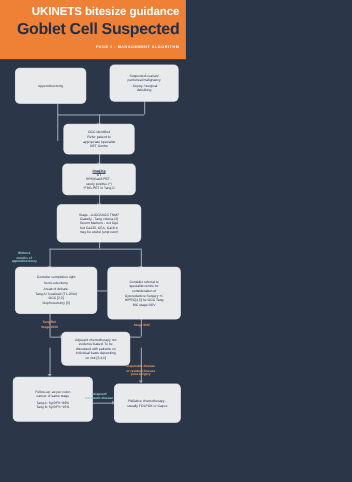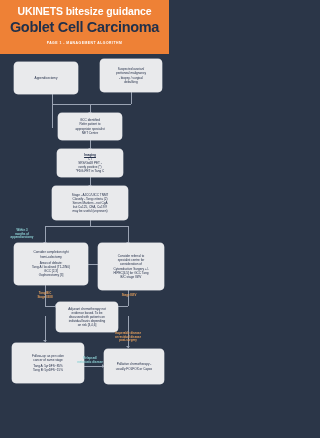--- a/index.html
+++ b/index.html
@@ -10,21 +10,21 @@
     overflow:hidden;
     position:relative;
   }
   
   .header{
     background:#ee8136;
     width:169px;
     height:54px;
     box-sizing:border-box;
     padding:5px 6px 0 6px;
-    text-align:center;
+    text-align:right;
     position:relative;
   }
   .hdr-kicker{
     color:#ffffff;
     font-size:10.5px;
     font-weight:bold;
     line-height:12px;
     letter-spacing:-0.1px;
     white-space:nowrap;
   }
@@ -103,21 +103,21 @@
     z-index:4;
     white-space:pre-line;
   }
   .elab.teal{color:#8fd3d6;}
 </style>
 </head>
 <body>
 
 <div class="header">
   <div class="hdr-kicker">UKINETS bitesize guidance</div>
-  <div class="hdr-title">Goblet Cell Carcinoma</div>
+  <div class="hdr-title">Goblet Cell Suspected</div>
   <div class="hdr-sub">PAGE 1 - MANAGEMENT ALGORITHM</div>
 </div>
 
 <div class="canvas">
 
   <div class="v" style="left:52px;top:40px;height:34px;"></div>
   <div class="h" style="left:52px;top:50px;width:38px;"></div>
 
   <div class="v" style="left:131px;top:38px;height:12px;"></div>
   <div class="h" style="left:90px;top:50px;width:41px;"></div>

